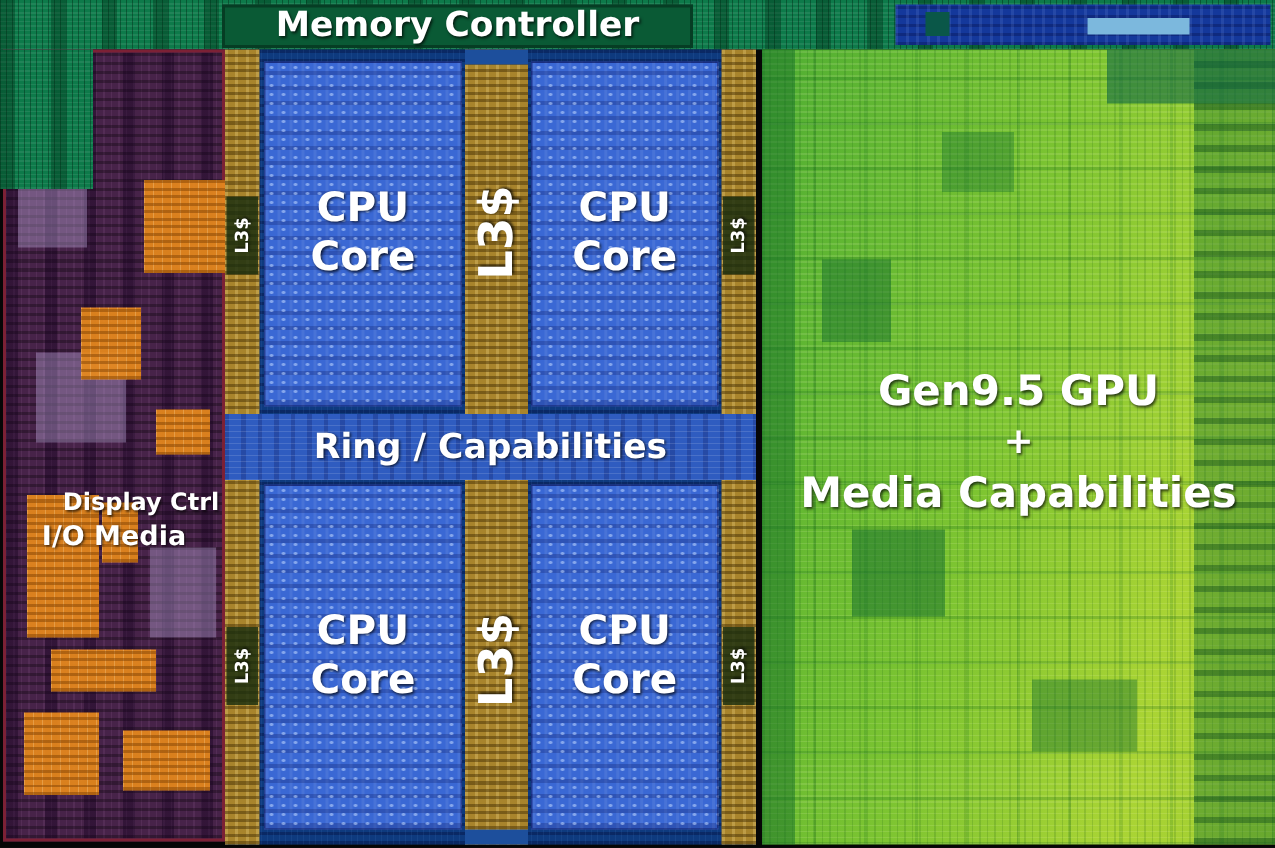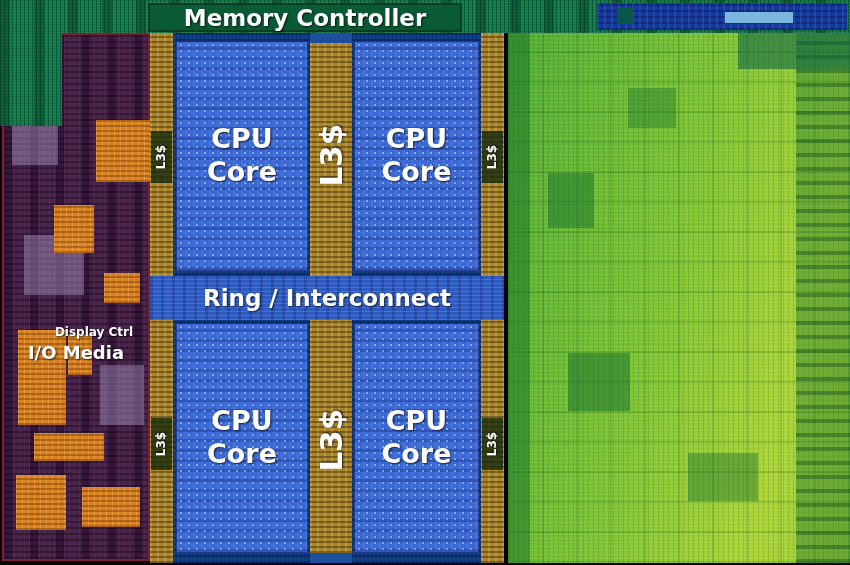--- a/index.html
+++ b/index.html
@@ -14,21 +14,21 @@
   
   .tex-mem {
     background-color:#0d7a4a;
     background-image:
       repeating-linear-gradient(90deg, rgba(0,45,22,.38) 0 10px, rgba(0,0,0,0) 10px 34px),
       repeating-linear-gradient(90deg, rgba(0,30,15,.4) 0 1px, rgba(0,0,0,0) 1px 4px),
       repeating-linear-gradient(0deg, rgba(255,255,255,.08) 0 1px, rgba(0,0,0,0) 1px 3px);
   }
   .mem-label-box {
     background:#0a5a35; border:2px solid #063d24;
-    display:flex; align-items:center; justify-content:center;
+    display:flex; align-items:flex-end; justify-content:center;
     font-size:23px;
   }
 
   
   .io-strip {
     background-color:#14389b;
     background-image:
       repeating-linear-gradient(90deg, rgba(160,190,255,.12) 0 2px, rgba(0,0,0,0) 2px 7px),
       repeating-linear-gradient(0deg, rgba(0,0,40,.25) 0 2px, rgba(0,0,0,0) 2px 6px);
   }
@@ -133,21 +133,21 @@
     <div class="abs patch-orange" style="left:92px;top:85px;width:54px;height:62px;"></div>
     <div class="abs patch-orange" style="left:50px;top:170px;width:40px;height:48px;"></div>
     <div class="abs patch-orange" style="left:100px;top:238px;width:36px;height:30px;"></div>
     <div class="abs patch-orange" style="left:14px;top:295px;width:48px;height:95px;"></div>
     <div class="abs patch-orange" style="left:64px;top:300px;width:24px;height:40px;"></div>
     <div class="abs patch-orange" style="left:30px;top:398px;width:70px;height:28px;"></div>
     <div class="abs patch-orange" style="left:12px;top:440px;width:50px;height:55px;"></div>
     <div class="abs patch-orange" style="left:78px;top:452px;width:58px;height:40px;"></div>
 
     <div class="abs" style="left:0;top:290px;width:100%;">
-      <div class="lbl" style="font-size:12px;line-height:1.3;padding-left:36px;">Display Ctrl</div>
+      <div class="lbl" style="font-size:16px;line-height:1.3;padding-left:36px;">Display Ctrl</div>
       <div class="lbl" style="font-size:18px;line-height:1.3;">I/O Media</div>
     </div>
   </div>
 
   <div class="abs tex-mem" style="left:0;top:33px;width:62px;height:93px;"></div>
 
   <div class="abs cpu-area" style="left:150px;top:33px;width:354px;height:530px;">
 
     <div class="abs l3gold" style="left:0;top:0;width:23px;height:530px;">
       <div class="abs l3tag lbl" style="left:1px;top:98px;width:21px;height:52px;">
@@ -189,28 +189,33 @@
     <div class="abs core" style="left:26px;top:290px;width:132px;height:230px;">
       <span class="lbl lbl-line">CPU</span>
       <span class="lbl lbl-line">Core</span>
     </div>
     <div class="abs core" style="left:204px;top:290px;width:125px;height:230px;">
       <span class="lbl lbl-line">CPU</span>
       <span class="lbl lbl-line">Core</span>
     </div>
 
     <div class="abs ring lbl" style="left:0;top:243px;width:354px;height:44px;">
-      <span>Ring / Interconnect</span>
+      <span>Ring / Capabilities</span>
     </div>
   </div>
 
   <div class="gpu abs" style="left:508px;top:33px;width:342px;height:530px;">
     <div class="gpatch" style="left:0;top:0;width:22px;height:530px;background:rgba(20,110,40,.5);"></div>
     <div class="gpatch" style="left:288px;top:0;width:54px;height:530px;background:rgba(25,115,45,.4);background-image:repeating-linear-gradient(0deg, rgba(0,60,20,.35) 0 4px, rgba(0,0,0,0) 4px 14px);"></div>
     <div class="gpatch" style="left:230px;top:0;width:112px;height:36px;background:rgba(5,95,70,.55);"></div>
     <div class="gpatch" style="left:40px;top:140px;width:46px;height:55px;background:rgba(15,105,45,.45);"></div>
     <div class="gpatch" style="left:120px;top:55px;width:48px;height:40px;background:rgba(15,105,45,.35);"></div>
     <div class="gpatch" style="left:60px;top:320px;width:62px;height:58px;background:rgba(15,105,45,.5);"></div>
     <div class="gpatch" style="left:180px;top:420px;width:70px;height:48px;background:rgba(15,105,45,.4);"></div>
 
+    <div class="abs gpu-label lbl" style="left:0;top:212px;width:100%;">
+      <div class="l1">Gen9.5 GPU</div>
+      <div class="l2">+</div>
+      <div class="l3">Media Capabilities</div>
+    </div>
   </div>
 
 </div>
 
 </body></html>

